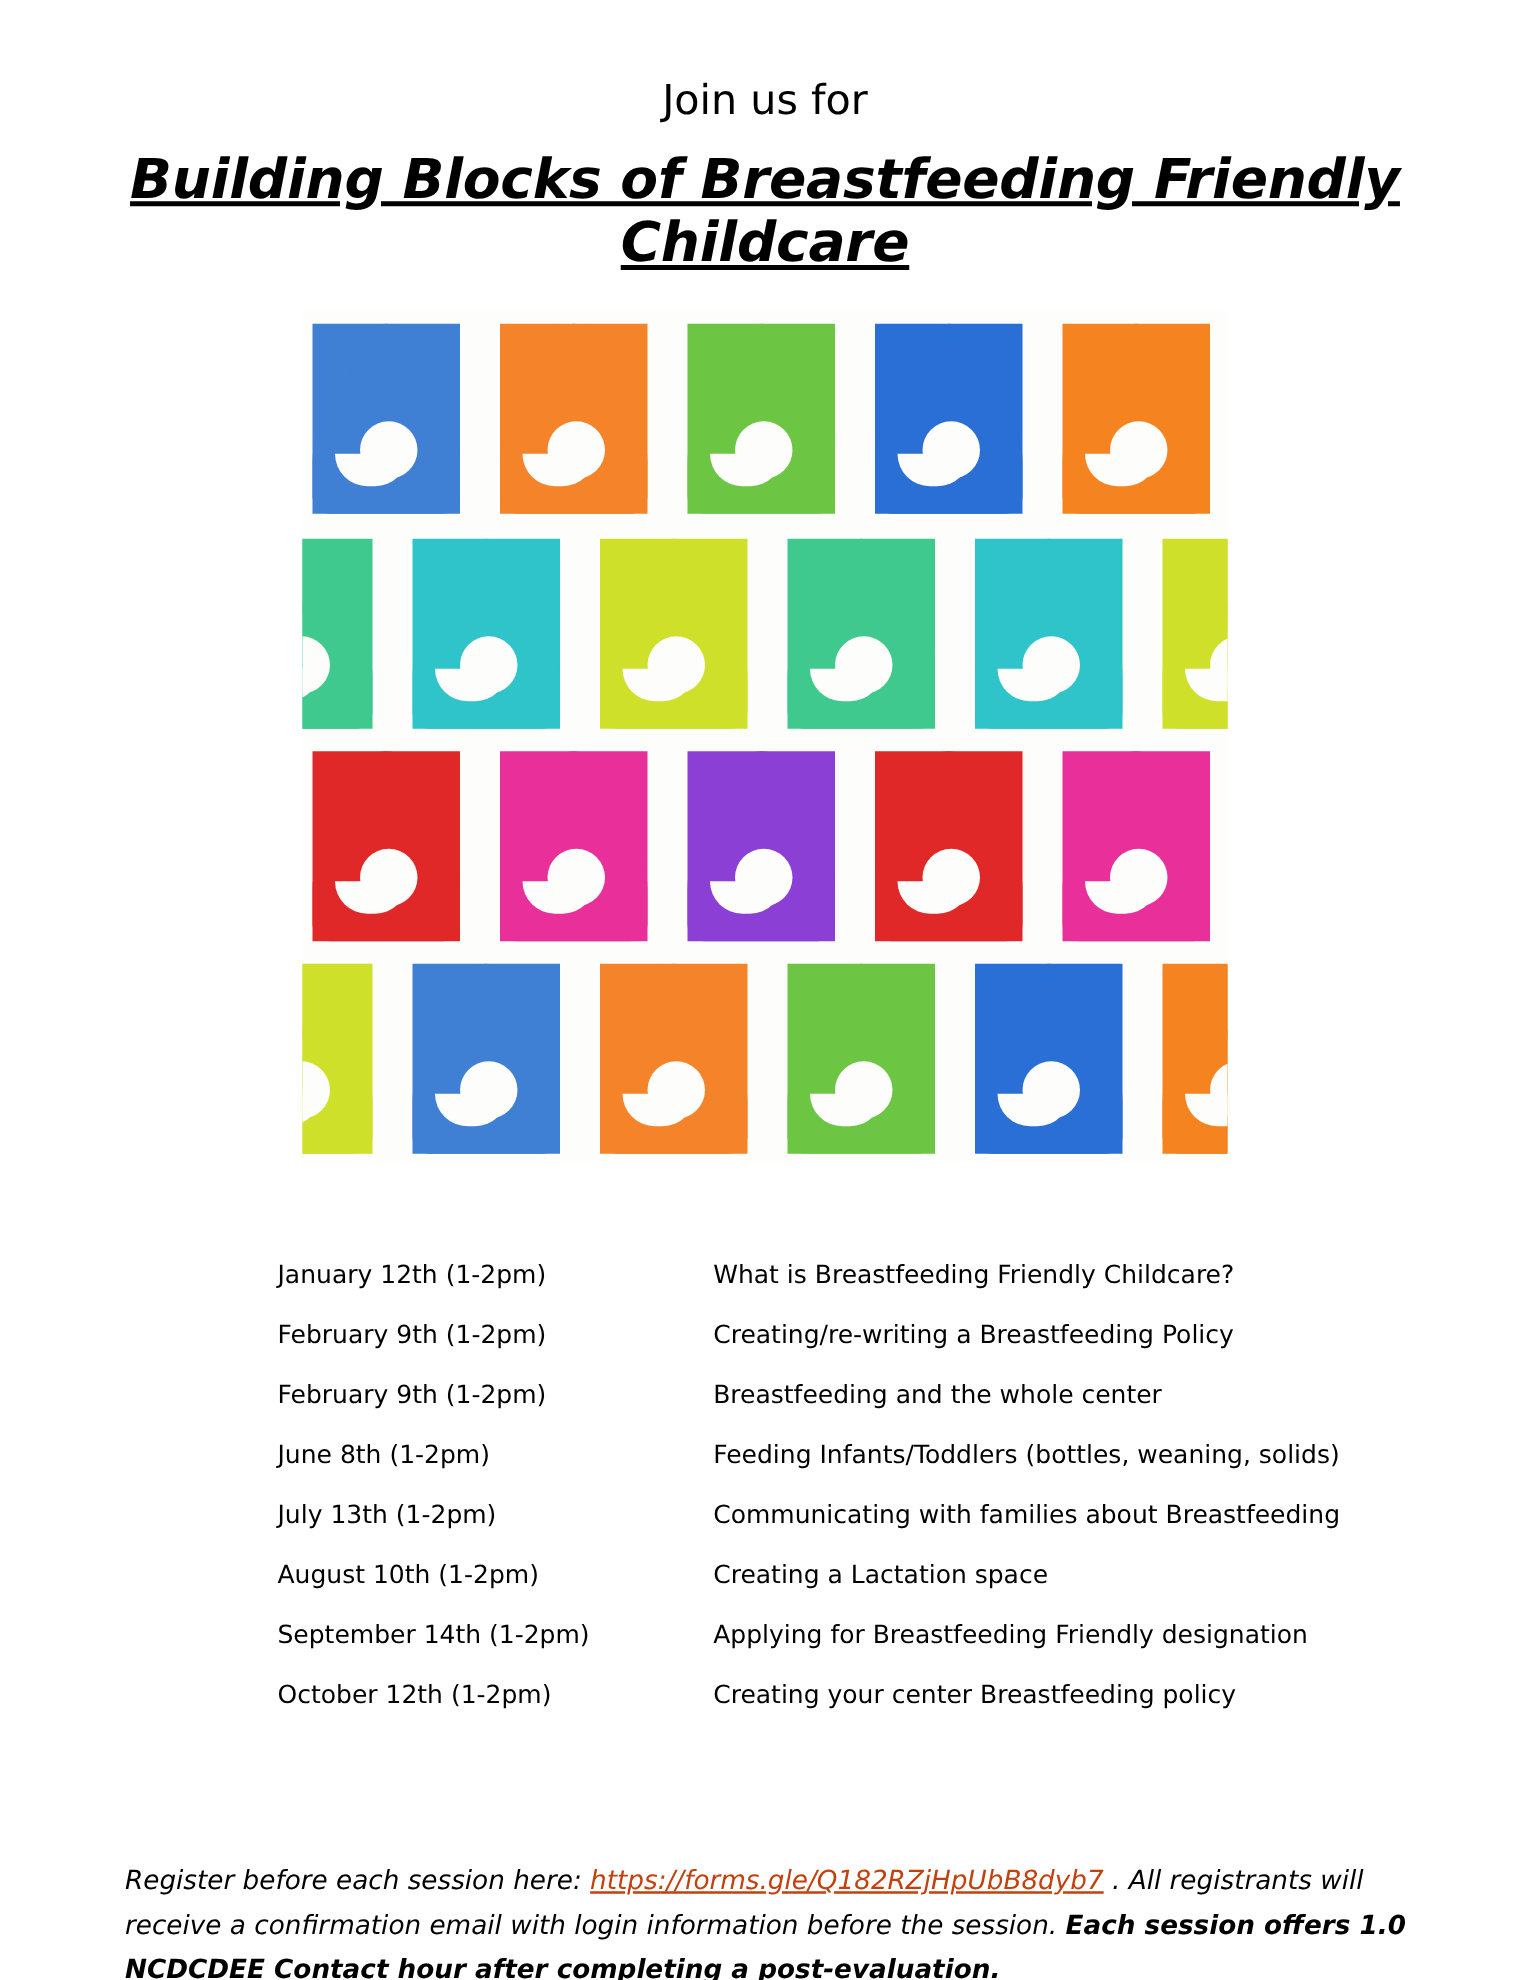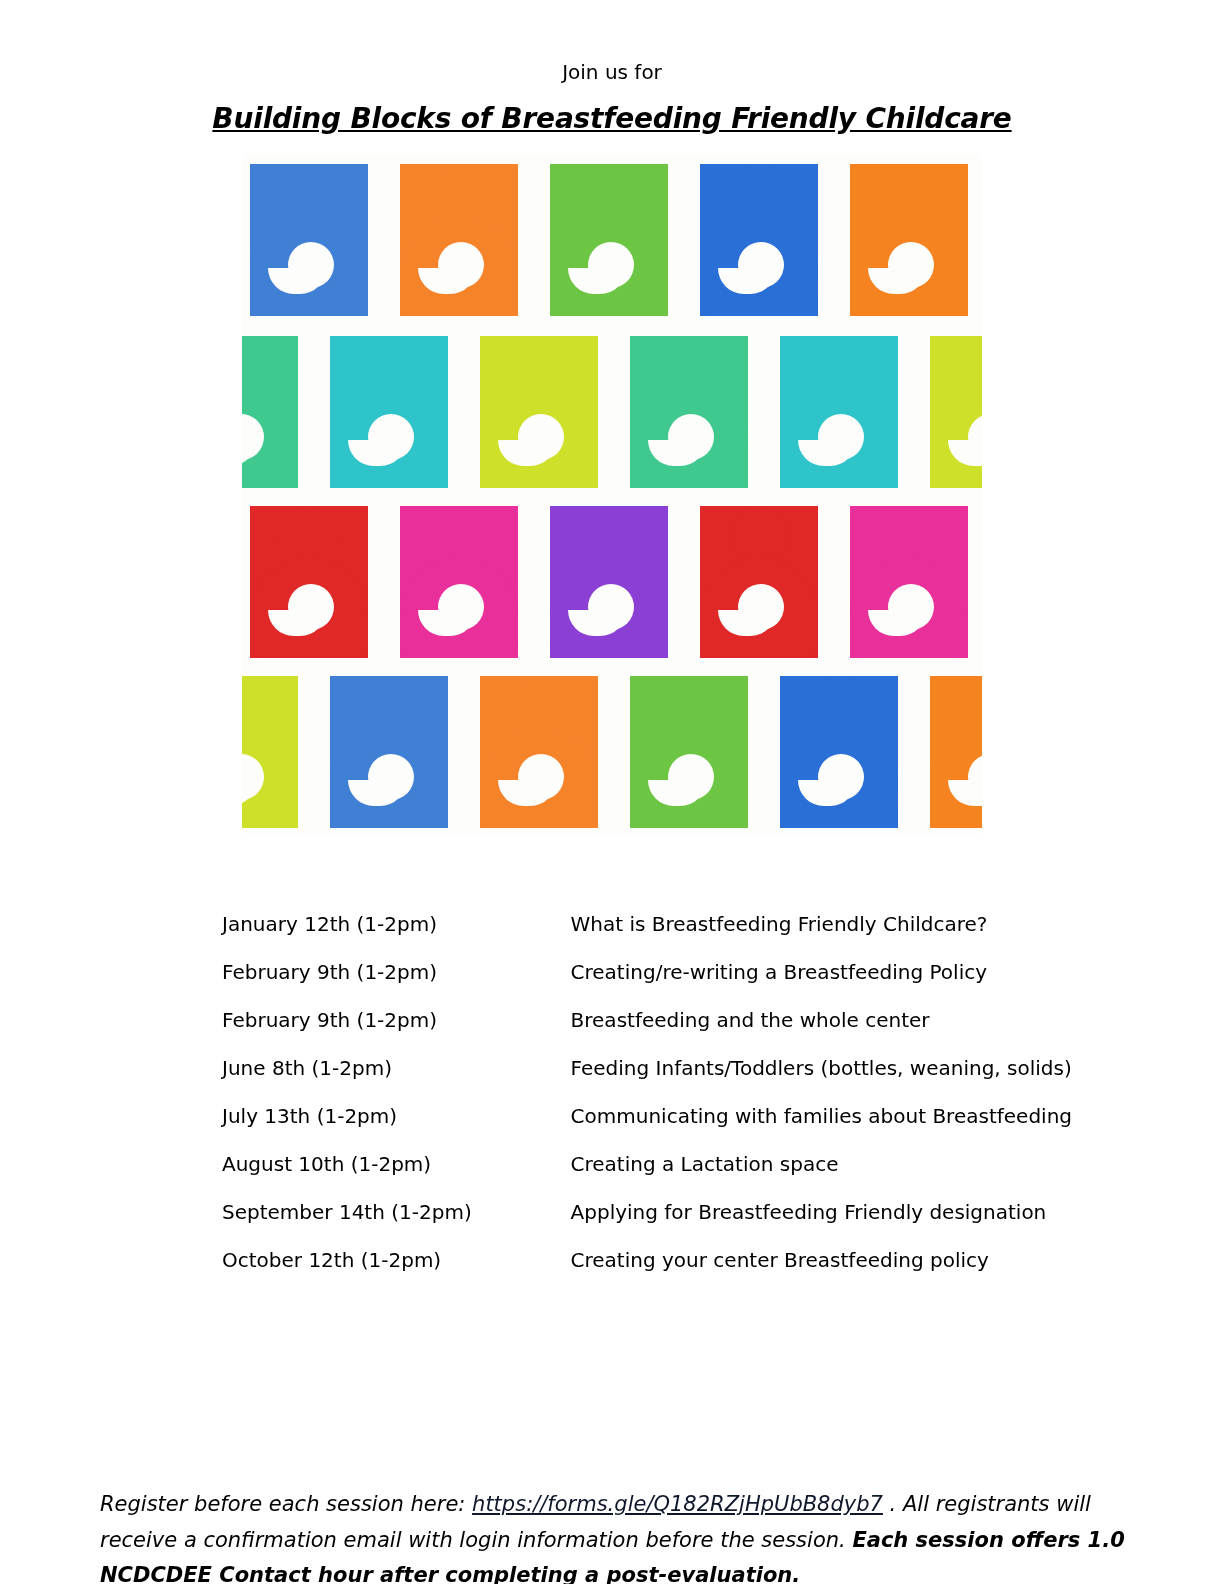--- a/index.html
+++ b/index.html
@@ -17,28 +17,28 @@
   }
   .page {
     width: 1224px;
     height: 1584px;
     position: relative;
     box-sizing: border-box;
     padding: 0;
   }
   .join-line {
     text-align: center;
-    font-size: 20px;
+    font-size: 33px;
     margin-top: 60px;
     line-height: 1.2;
     font-weight: 400;
   }
   .main-title {
     text-align: center;
-    font-size: 28px;
+    font-size: 44px;
     font-weight: bold;
     font-style: italic;
     text-decoration: underline;
     margin-top: 18px;
     letter-spacing: -0.2px;
   }
   .art-wrap {
     margin-top: 16px;
     display: flex;
     justify-content: center;
@@ -114,21 +114,21 @@
   .footer {
     position: absolute;
     left: 100px;
     right: 90px;
     bottom: 50px;
     font-size: 21px;
     font-style: italic;
     line-height: 1.7;
   }
   .footer a {
-    color: #0f172a;
+    color: #c2410c;
     text-decoration: underline;
     text-align: center;
   }
   .footer .bold {
     font-weight: bold;
   }
 </style>
 </head>
 <body>
 

